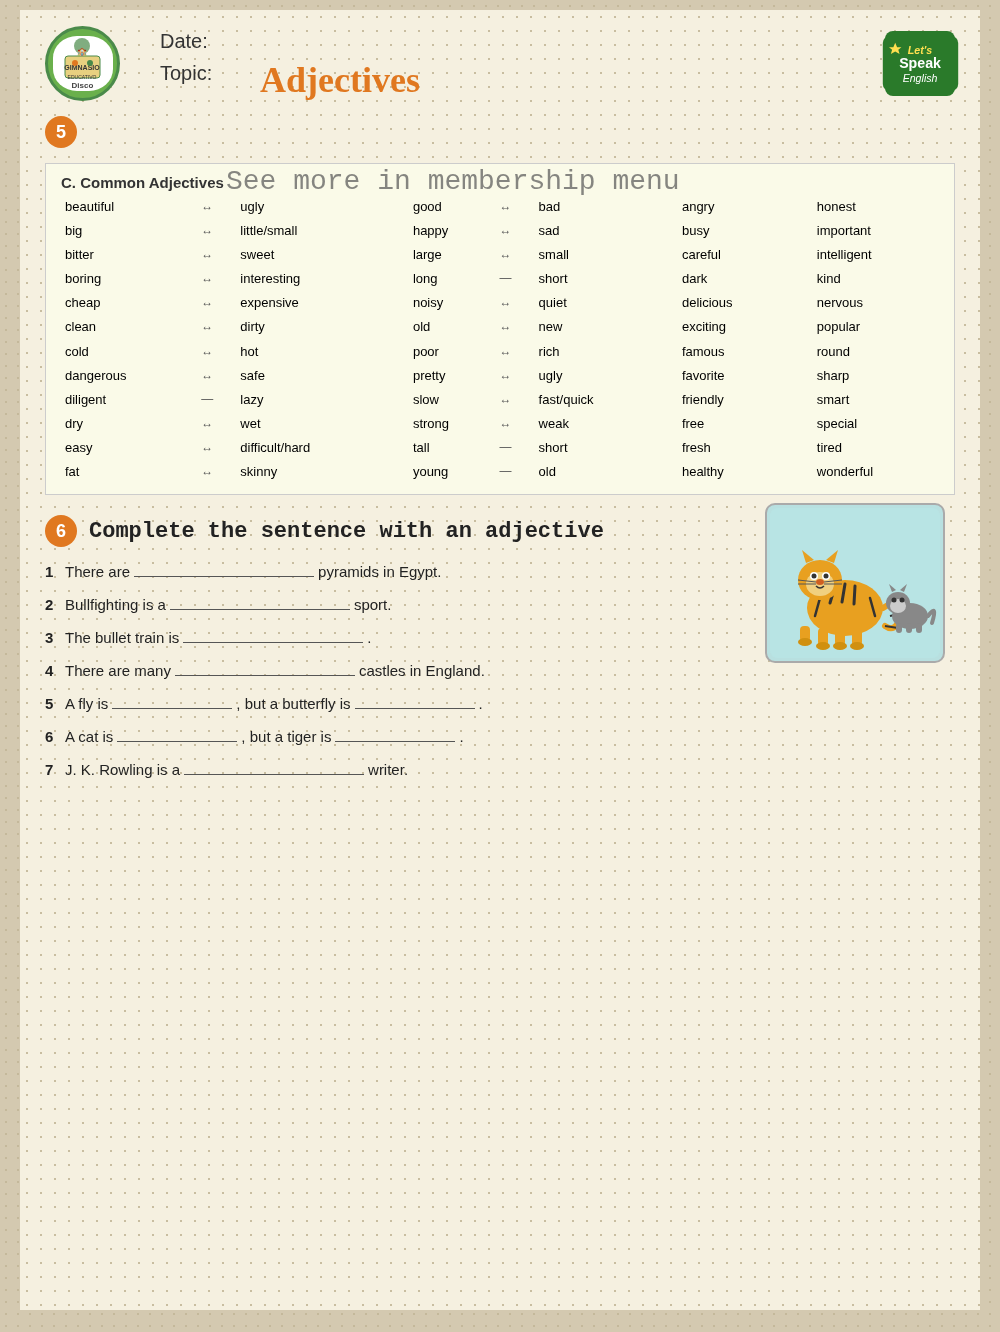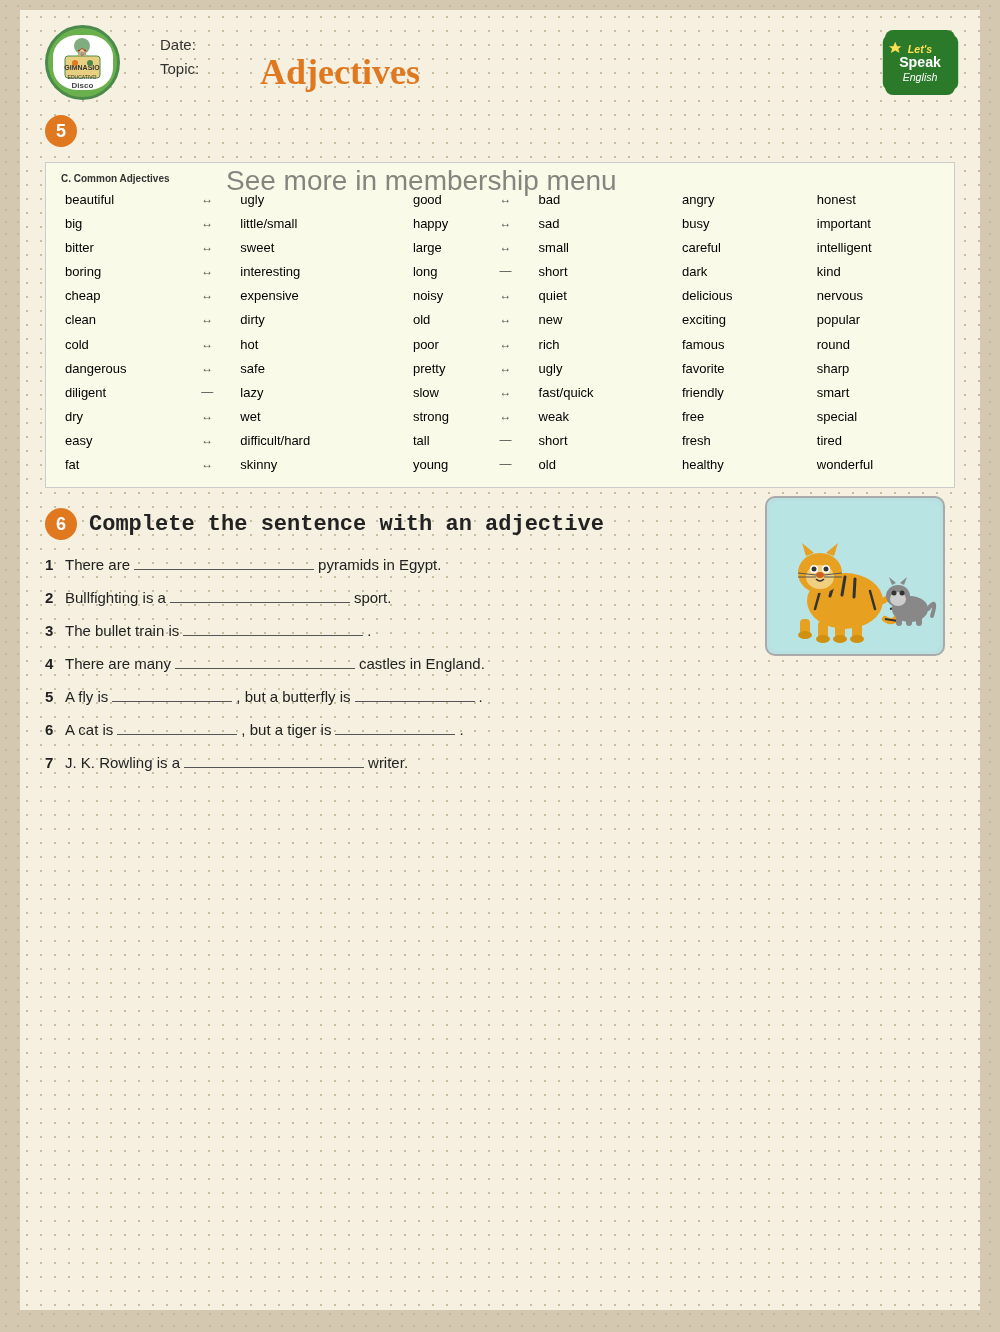--- a/index.html
+++ b/index.html
@@ -26,21 +26,21 @@
 
     
     .header {
       display: flex;
       align-items: center;
       justify-content: space-between;
       margin-bottom: 15px;
     }
 
     .header-date-topic {
-      font-size: 15px;
+      font-size: 20px;
       color: #333;
       text-align: left;
       margin-left: 20px;
       line-height: 1.6;
     }
 
     .header-title {
       font-size: 36px;
       font-weight: bold;
       color: #e07820;
@@ -121,34 +121,34 @@
     .adjectives-table-container {
       background: #fafae8;
       border: 1px solid #ccc;
       padding: 10px 15px;
       margin-bottom: 20px;
       position: relative;
     }
 
     .table-header {
       font-weight: bold;
-      font-size: 10px;
+      font-size: 15px;
       color: #333;
       margin-bottom: 4px;
     }
 
     .membership-banner {
       position: absolute;
       top: 2px;
       left: 180px;
       font-size: 28px;
       color: #555;
       opacity: 0.7;
       white-space: nowrap;
-      font-family: Liberation Sans, sans-serif;
+      font-family: Liberation Mono, monospace;
     }
 
     .adj-table {
       width: 100%;
       border-collapse: collapse;
       font-size: 13px;
     }
 
     .adj-table tr {
       line-height: 1.7;

